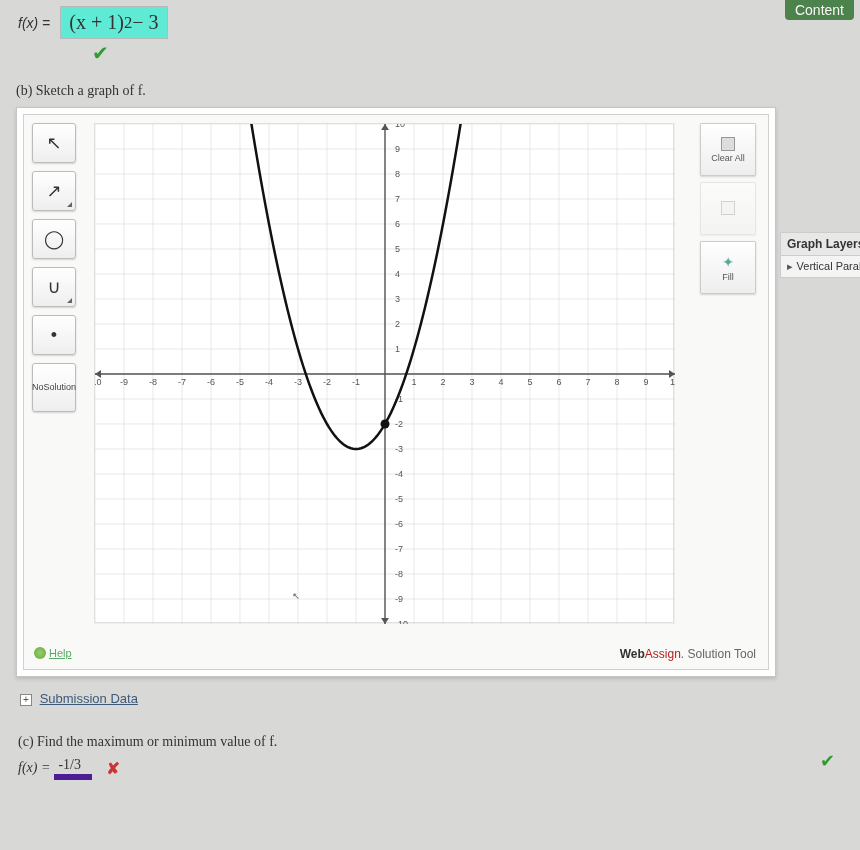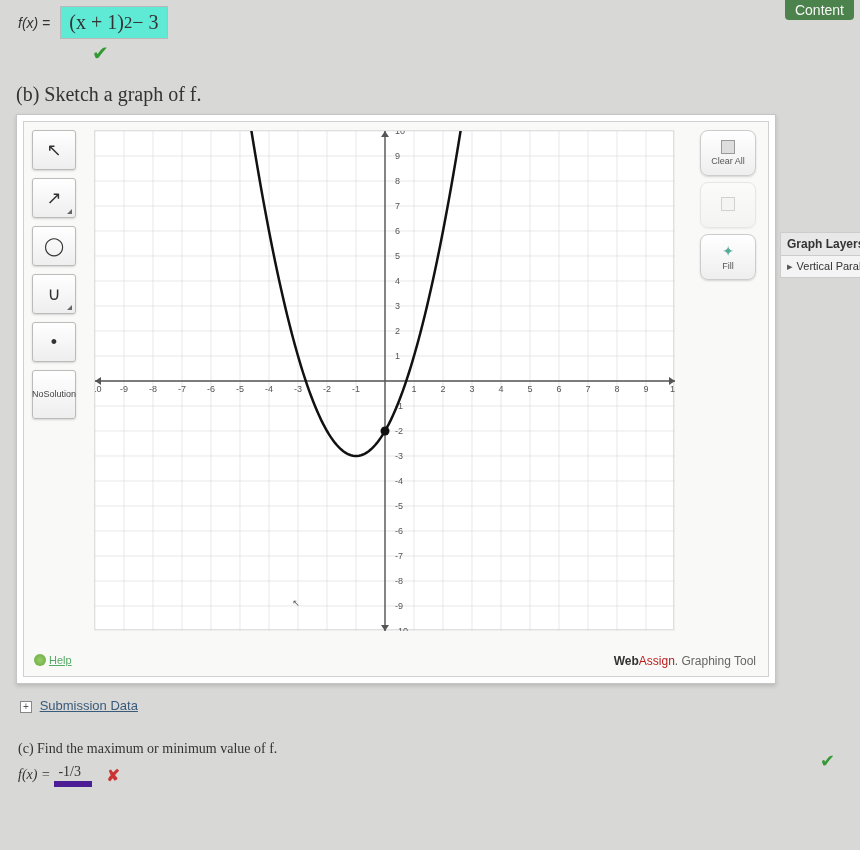--- a/index.html
+++ b/index.html
@@ -20,21 +20,21 @@
   .answer-box {
     border: 1px solid #b8b8b8;
     background: #5eead4;
     padding: 4px 8px;
     font-family: 'Times New Roman', serif;
     font-size: 20px;
     display: inline-flex;
     align-items: center;
   }
   .check-mark { color: #339933; font-size: 20px; margin-left: 80px; margin-top: -2px; }
-  .part-title { font-family: Georgia, serif; font-size: 20px; color: #333; margin: 18px 0 8px 4px; }
+  .part-title { font-family: Georgia, serif; font-size: 14px; color: #333; margin: 18px 0 8px 4px; }
 
   .tool-frame {
     background: #fff;
     border: 1px solid #c5c5c5;
     box-shadow: 0 2px 4px rgba(0,0,0,0.15);
     padding: 6px;
     width: 760px;
     height: 570px;
     position: relative;
     margin-left: 4px;
@@ -81,23 +81,23 @@
     width: 580px; height: 500px;
     background: #fff;
     border: 1px solid #e0e0e0;
   }
   .side-tools {
     position: absolute; right: 8px; top: 8px;
     width: 60px;
     display: flex; flex-direction: column; gap: 6px;
   }
   .side-btn {
-    border: 1px solid #ccc; border-radius: 8px;
+    border: 1px solid #ccc; border-radius: 1px;
     background: linear-gradient(#fff,#eee);
-    height: 46px; width: 56px;
+    height: 53px; width: 56px;
     display: flex; flex-direction: column; align-items: center; justify-content: center;
     font-size: 9px; color: #555;
     box-shadow: 0 1px 2px rgba(0,0,0,0.15);
   }
   .side-btn .sq { width: 14px; height: 14px; background: #ddd; border: 1px solid #999; margin-bottom: 2px; }
   .side-btn .paint { color: #5a9; font-size: 14px; margin-bottom: 2px; }
   .brand {
     position: absolute; right: 12px; bottom: 8px;
     font-size: 12px; color: #666;
   }
@@ -309,21 +309,21 @@
           <span>Fill</span>
         </div>
       </div>
 
       <div class="help-link">
         <span class="help-icon"></span>
         <span>Help</span>
       </div>
 
       <div class="brand">
-        <b class="wa1">Web</b><b class="wa2">Assign</b><span>. Graphing Tool</span>
+        <b class="wa1">Web</b><b class="wa2">Assign</b><span>. Solution Tool</span>
       </div>
     </div>
   </div>
 
   <div class="submission-link">
     <span class="plus">+</span>
     <a>Submission Data</a>
   </div>
 
   <div class="part-c">

